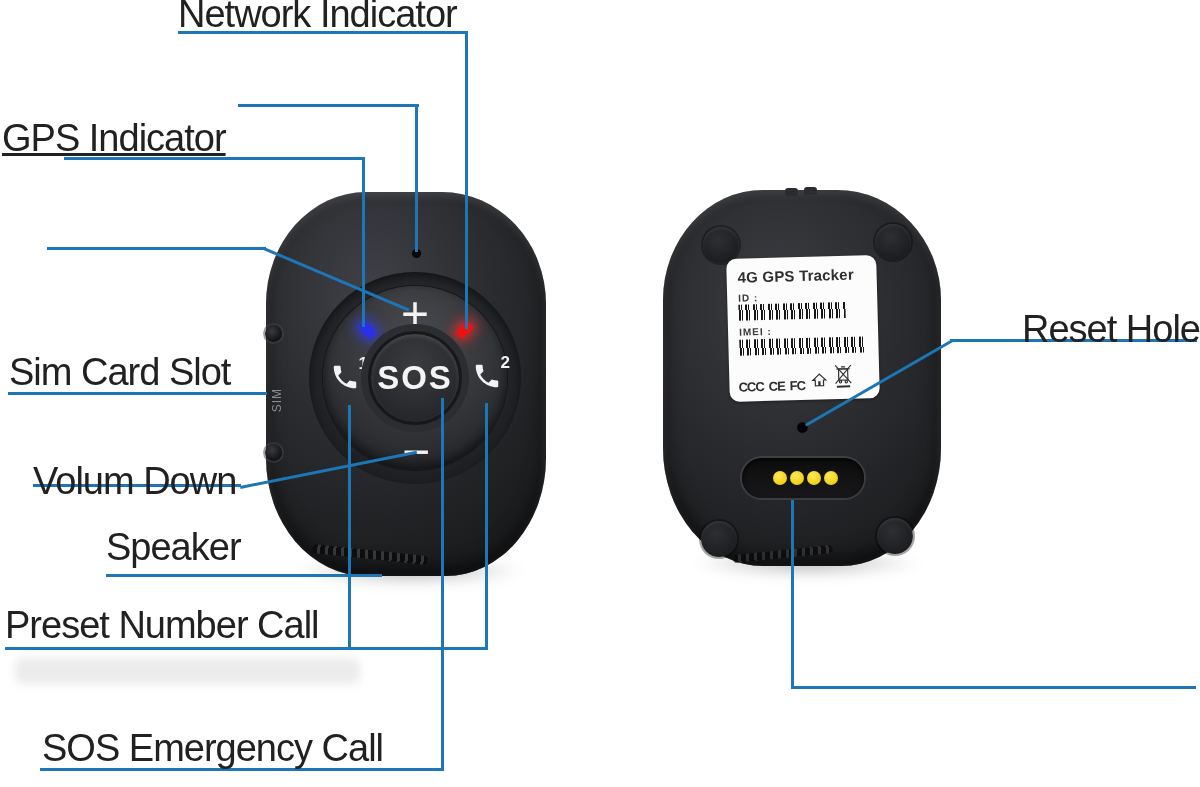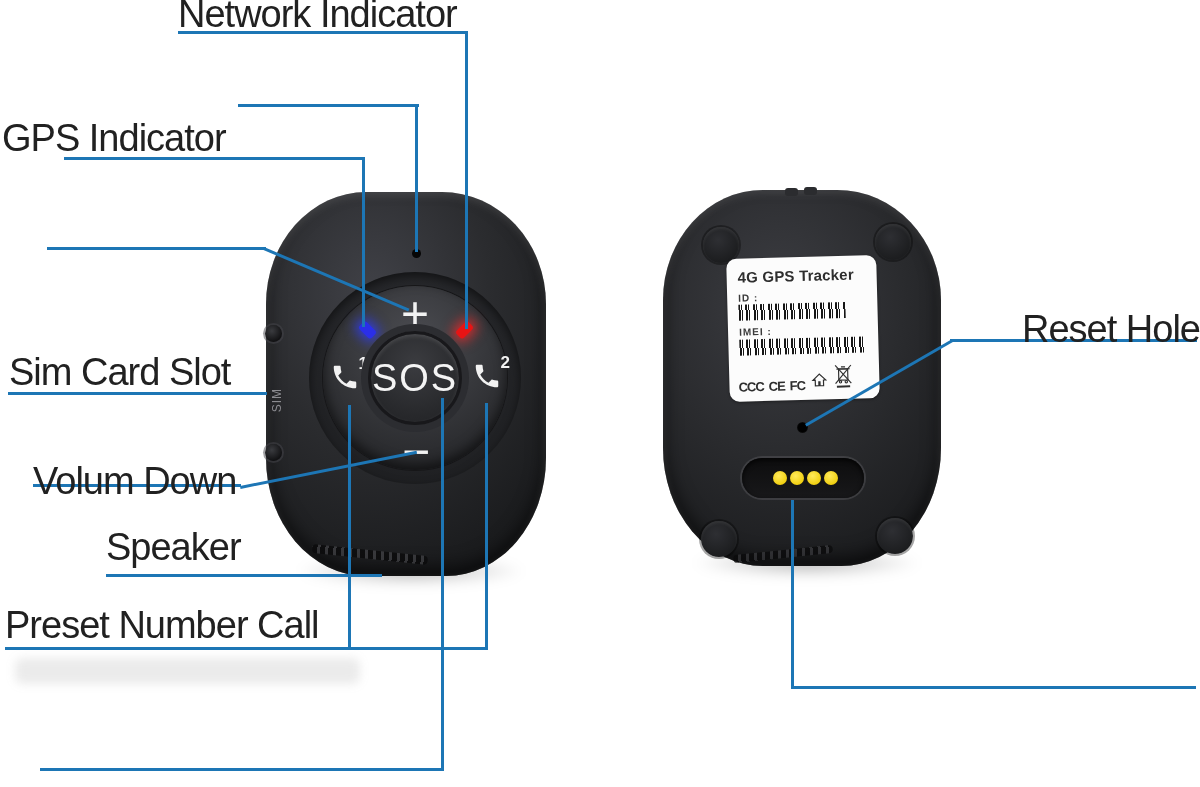--- a/index.html
+++ b/index.html
@@ -30,21 +30,21 @@
           background:radial-gradient(circle at 50% 38%,#2e2f33 0%,#232427 55%,#1a1b1d 100%);
           box-shadow:inset 0 4px 10px rgba(0,0,0,.5);}
   .ring{position:absolute;left:57px;top:94px;width:184px;height:184px;border-radius:50%;
         background:radial-gradient(circle at 50% 30%,#4b4c51 0%,#38393d 42%,#28292c 78%,#1f2023 100%);
         box-shadow:inset 0 -5px 12px rgba(0,0,0,.55), 0 0 0 1px #161618;}
   .sos-btn{position:absolute;left:102px;top:139px;width:94px;height:94px;border-radius:50%;
         background:radial-gradient(circle at 50% 34%,#3b3c40 0%,#28292c 68%,#202124 100%);
         border:3px solid #18181b;box-sizing:border-box;
         box-shadow:0 0 0 7px #2c2d31, inset 0 2px 4px rgba(255,255,255,.14);
         display:flex;align-items:center;justify-content:center;}
-  .sos-txt{color:#f4f4f4;font-size:38px;font-weight:normal;letter-spacing:2px;}
+  .sos-txt{color:#f4f4f4;font-size:33px;font-weight:bold;letter-spacing:2px;}
   .sym{position:absolute;color:#f2f2f2;font-weight:300;}
   .led{position:absolute;width:17px;height:10px;border-radius:3px;}
   .led.blue{background:#2b2fe8;box-shadow:0 0 12px 4px rgba(45,60,255,.75);transform:rotate(45deg);}
   .led.red{background:#e81414;box-shadow:0 0 12px 4px rgba(255,40,40,.7);transform:rotate(-45deg);}
   .phone{position:absolute;width:36px;height:36px;}
   .phone svg{width:30px;height:30px;}
   .phone .num{position:absolute;right:-2px;top:-8px;color:#f2f2f2;font-size:17px;font-weight:bold;}
   .mic-hole{position:absolute;left:146px;top:57px;width:9px;height:9px;border-radius:50%;background:#060606;}
   .edge-screw{position:absolute;width:17px;height:17px;border-radius:50%;
         background:radial-gradient(circle at 40% 35%,#3a3b3f,#121214 70%);
@@ -202,20 +202,21 @@
   <div class="ln h" style="left:40px;top:768px;width:404px;"></div>
   <div class="ln v" style="left:441px;top:398px;height:372px;"></div>
 
   <div class="ln h" style="left:950px;top:339px;width:247px;"></div>
   <div class="ln d" style="left:805px;top:424px;width:169px;transform:rotate(-30deg);"></div>
 
   <div class="ln h" style="left:791px;top:686px;width:405px;"></div>
   <div class="ln v" style="left:791px;top:500px;height:188px;"></div>
 
   <div class="lbl" style="left:178px;top:-5px;">Network Indicator</div>
-  <div class="lbl" style="left:2px;top:119px;">GPS Indicator</div>
+  <div class="lbl" style="left:2px;top:119px;text-decoration:underline;">GPS Indicator</div>
   <div class="lbl" style="left:9px;top:353px;">Sim Card Slot</div>
   <div class="lbl" style="left:33px;top:462px;">Volum Down</div>
   <div class="lbl" style="left:106px;top:528px;">Speaker</div>
   <div class="lbl" style="left:5px;top:606px;">Preset Number Call</div>
+  <div class="lbl" style="left:42px;top:729px;">SOS Emergency Call</div>
   <div class="lbl" style="left:1022px;top:310px;">Reset Hole</div>
 
 </div>
 
 </body></html>

